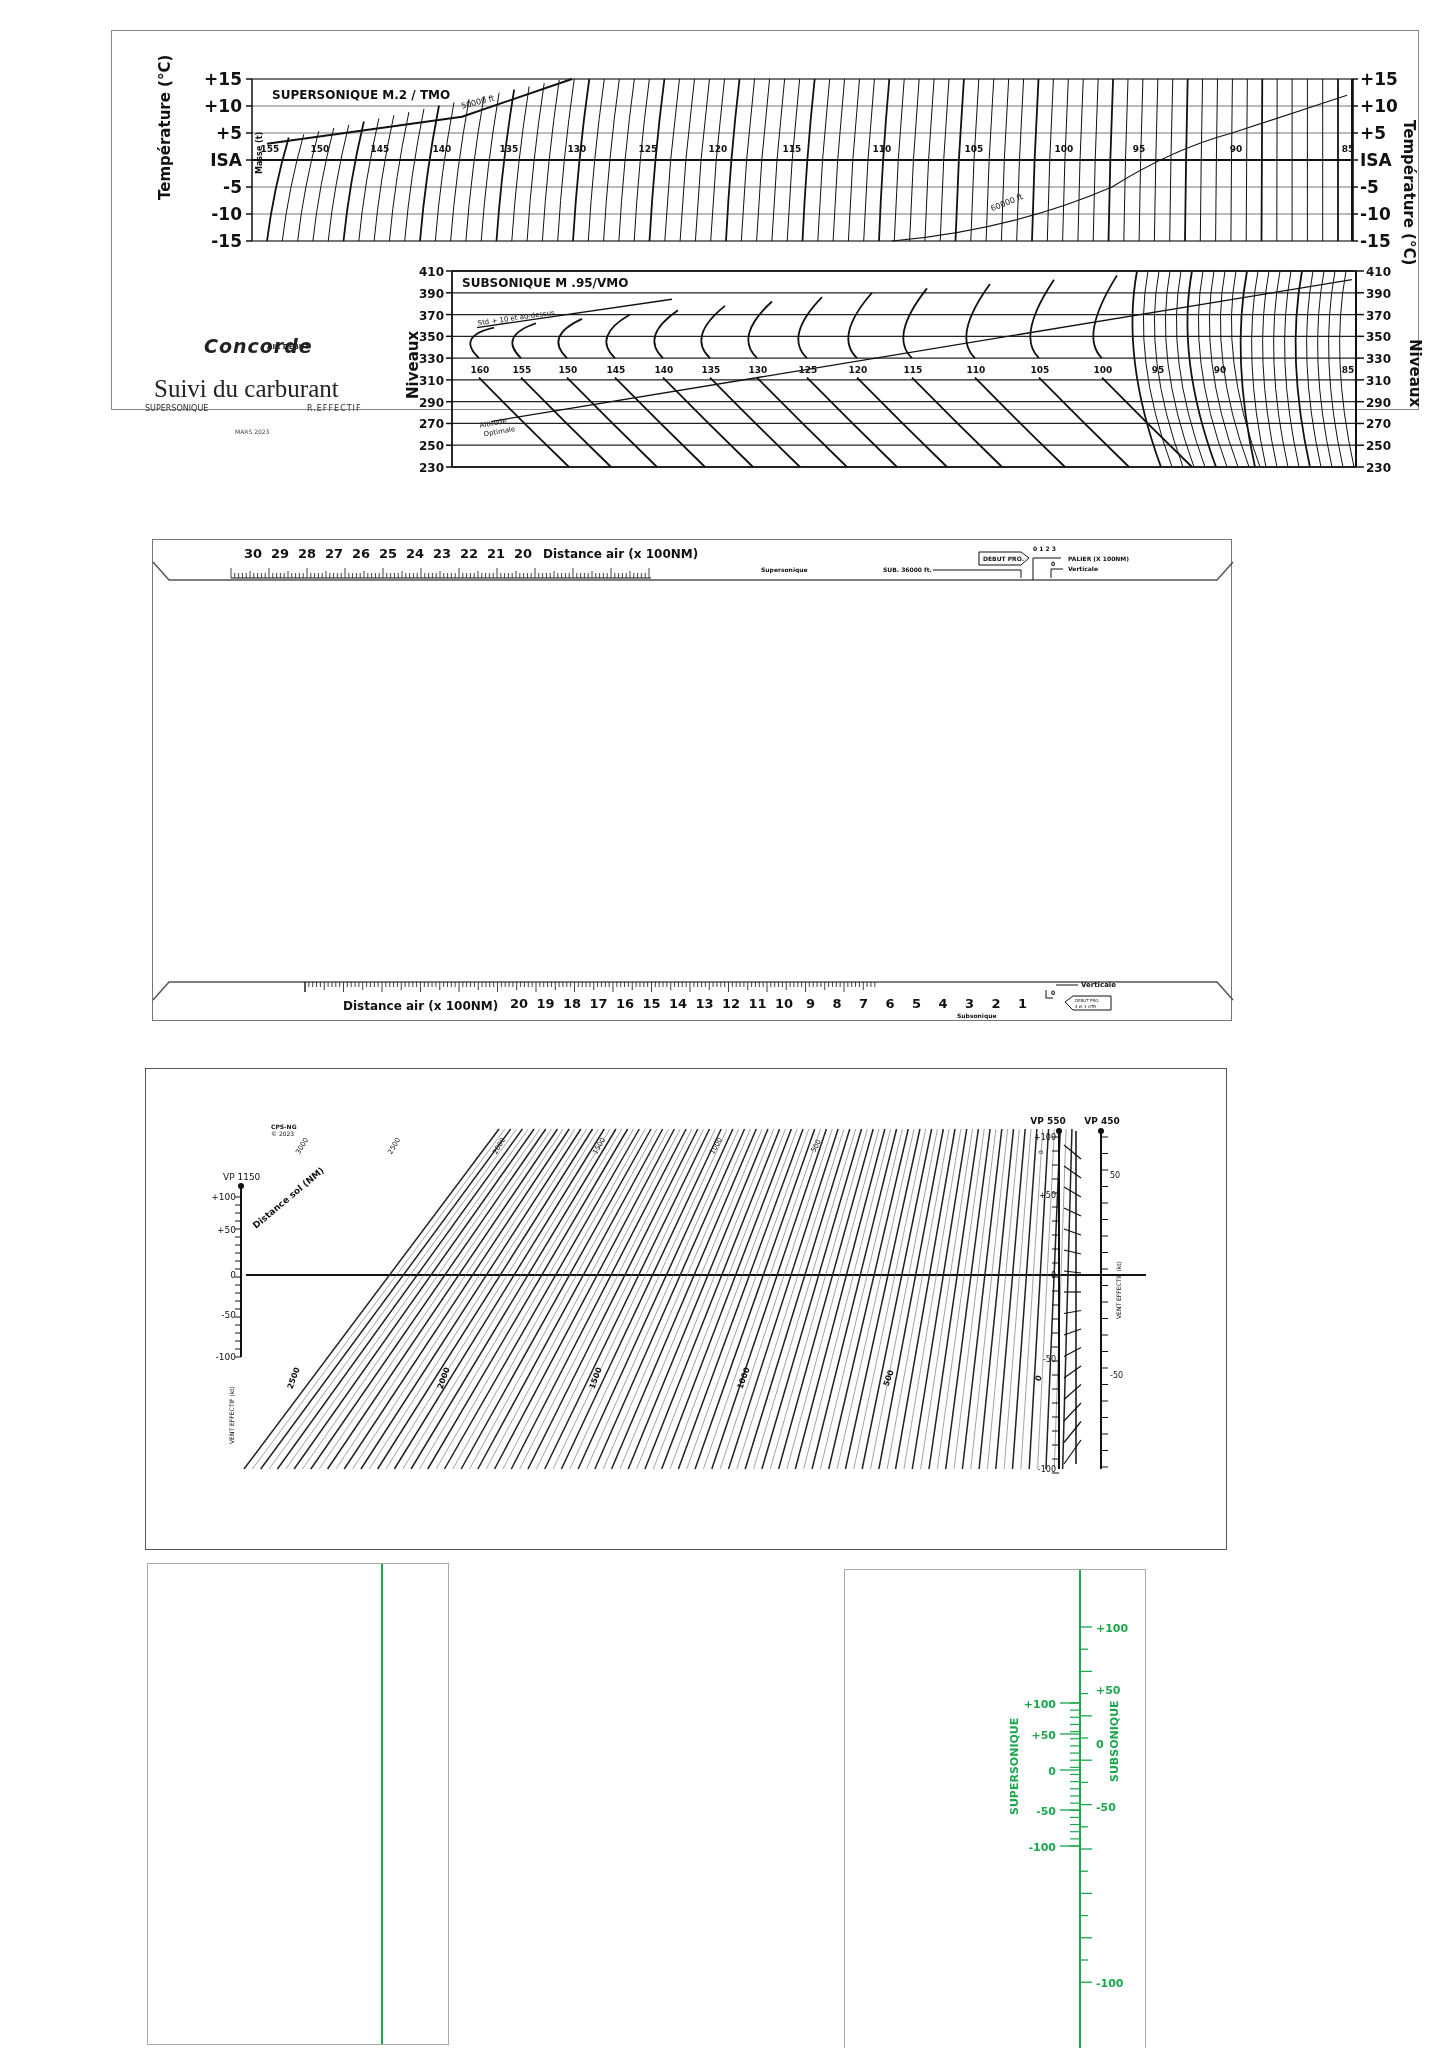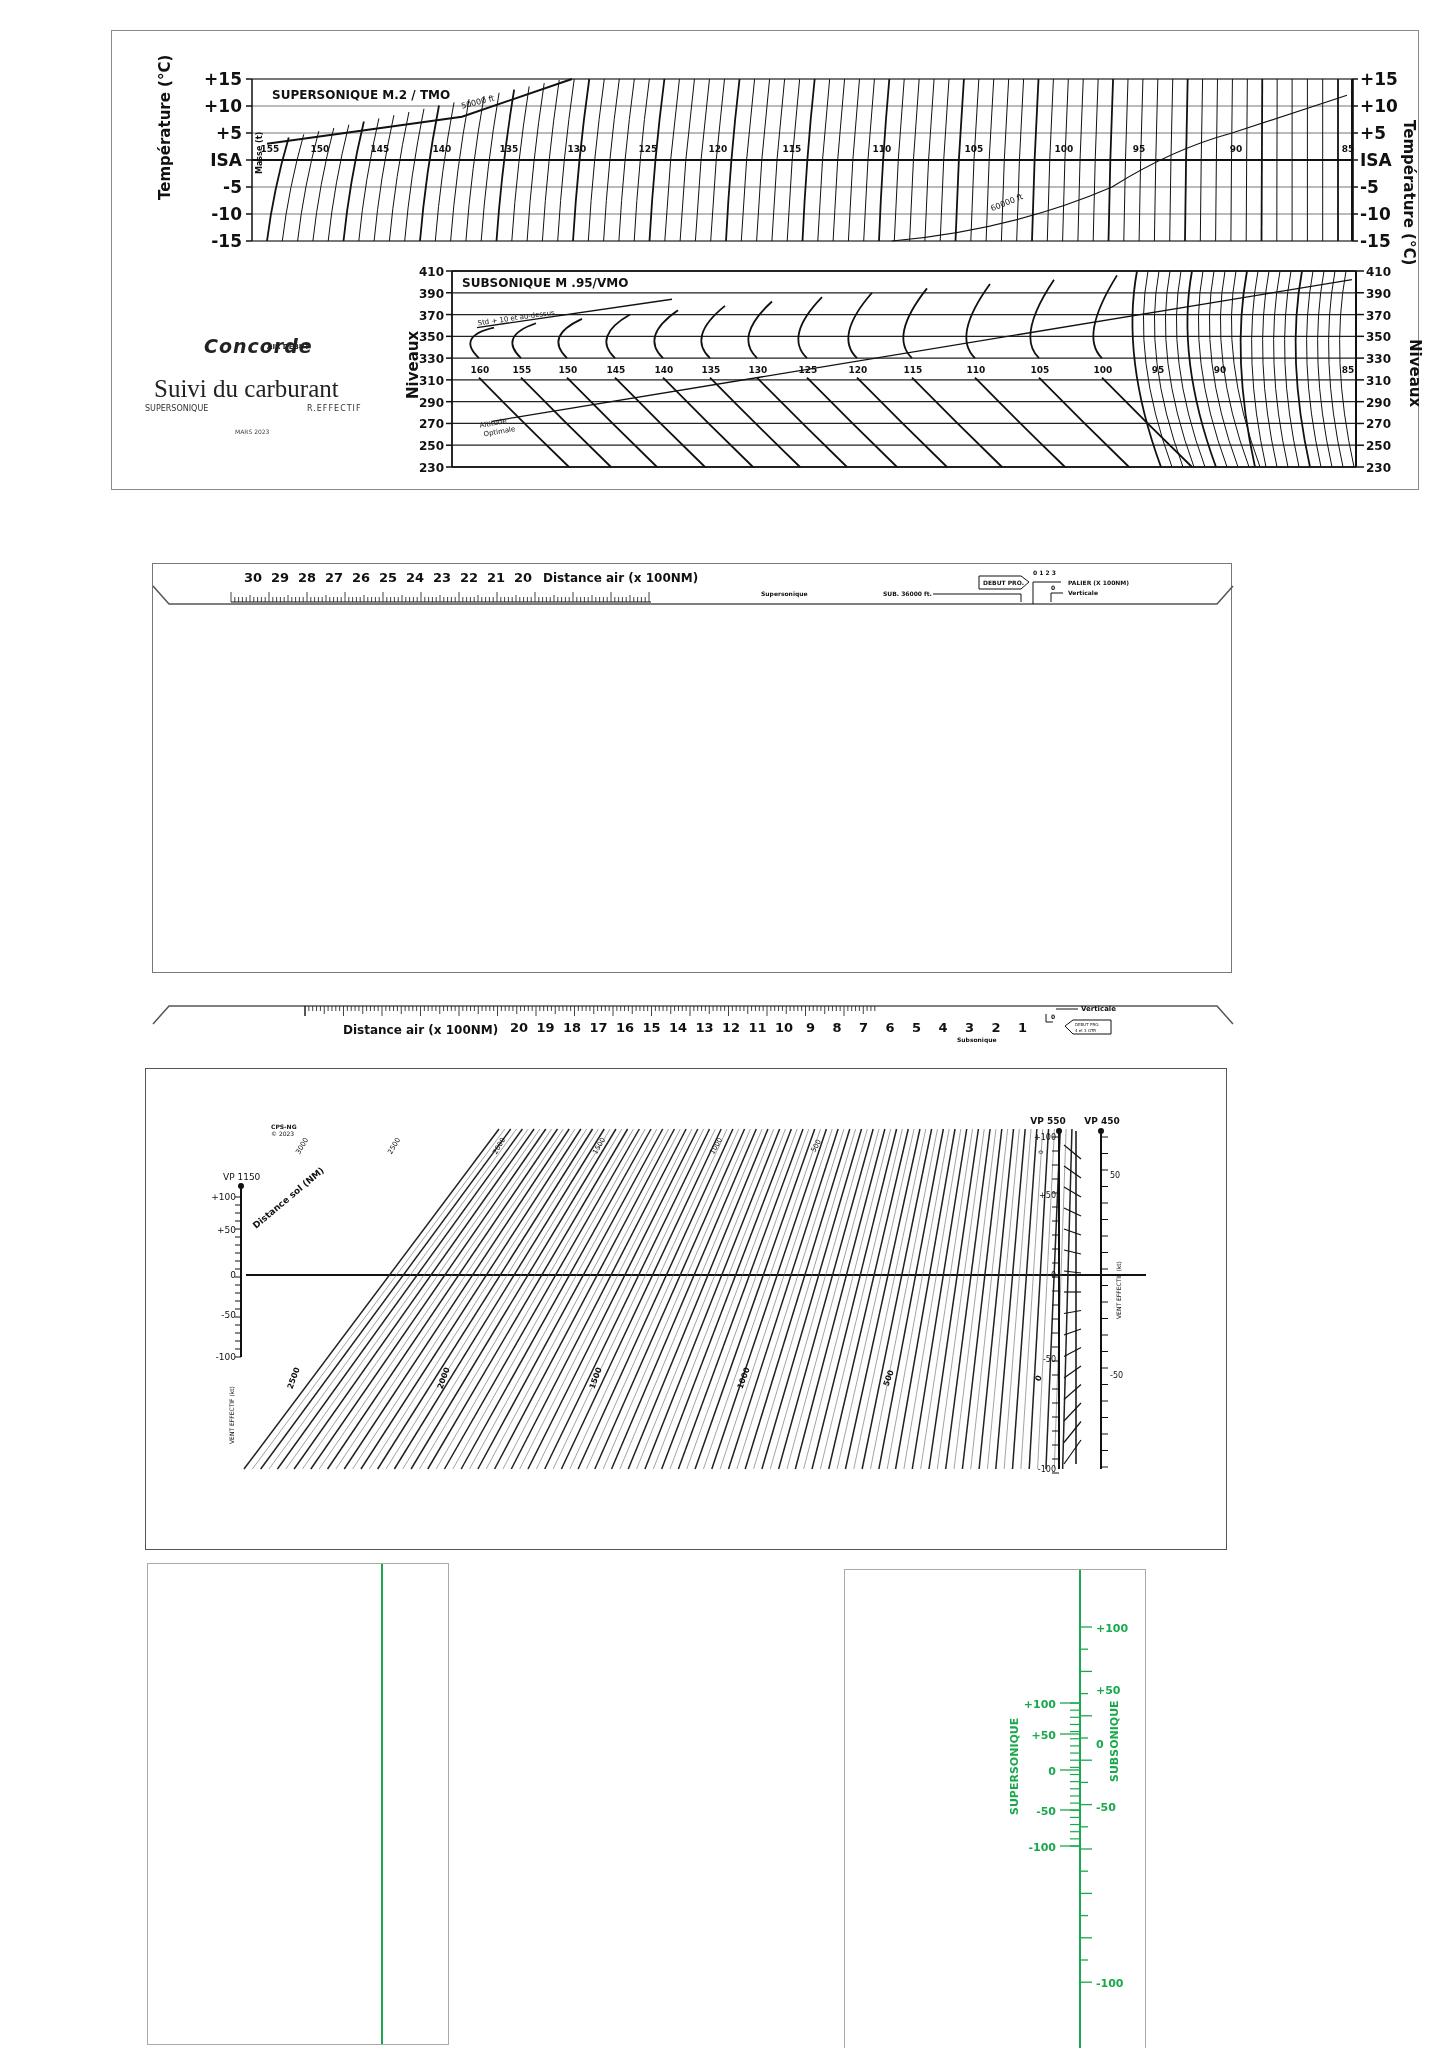--- a/index.html
+++ b/index.html
@@ -10,21 +10,21 @@
   .lbl{position:absolute;white-space:nowrap;}
   .brand{font-family:"DejaVu Sans",sans-serif;font-weight:bold;font-style:italic;font-size:19px;letter-spacing:1px;color:#222;margin-top:12px;}
   .brand-sub{font-family:"DejaVu Sans",sans-serif;font-weight:bold;font-size:7px;color:#222;}
   .title{font-family:Liberation Serif, serif;font-size:25px;color:#222;}
   .small{font-family:"DejaVu Sans",sans-serif;font-size:8px;color:#333;}
   .tiny{font-family:"DejaVu Sans",sans-serif;font-size:6px;color:#444;}
 </style>
 </head>
 <body>
 
-<div class="panel" style="left:111px;top:30px;width:1308px;height:460px;border:1.5px solid #8a8a8a;">
+<div class="panel" style="left:111px;top:30px;width:1308px;height:380px;border:1.5px solid #8a8a8a;">
   <svg id="svg-card1" width="1308" height="480">
       <line x1="140" y1="48" x2="1240" y2="48" stroke="#777" stroke-width="2"></line>
       <text x="130" y="54" font-size="17" fill="#111" text-anchor="end" font-weight="bold">+15</text>
       <text x="1248" y="54" font-size="17" fill="#111" text-anchor="start" font-weight="bold">+15</text>
       <line x1="134" y1="48" x2="140" y2="48" stroke="#111" stroke-width="1.5"></line>
       <line x1="1240" y1="48" x2="1246" y2="48" stroke="#111" stroke-width="1.5"></line>
       <line x1="140" y1="75" x2="1240" y2="75" stroke="#777" stroke-width="1"></line>
       <text x="130" y="81" font-size="17" fill="#111" text-anchor="end" font-weight="bold">+10</text>
       <text x="1248" y="81" font-size="17" fill="#111" text-anchor="start" font-weight="bold">+10</text>
       <line x1="134" y1="75" x2="140" y2="75" stroke="#111" stroke-width="1.5"></line>
@@ -275,21 +275,21 @@
       <text x="372" y="405.5111111111111" font-size="7" fill="#111" text-anchor="start" font-weight="normal" transform="rotate(-10 372 405.5111111111111)">Optimale</text>
     </svg>
   <div class="lbl brand" style="left:92px;top:292px;">Concorde</div>
   <div class="lbl brand-sub" style="left:155px;top:312px;">AIR DEBUT</div>
   <div class="lbl title" style="left:42px;top:344px;">Suivi du  carburant</div>
   <div class="lbl small" style="left:33px;top:373px;">SUPERSONIQUE</div>
   <div class="lbl small" style="left:195px;top:373px;letter-spacing:1px;">R.EFFECTIF</div>
   <div class="lbl tiny" style="left:123px;top:397px;">MARS 2023</div>
 </div>
 
-<div class="panel" style="left:152px;top:563px;width:1080px;height:410px;border:1.5px solid #777;">
+<div class="panel" style="left:152px;top:539px;width:1080px;height:482px;border:1.5px solid #777;">
   <svg id="svg-card2" width="1080" height="482">
       <path d="M0 22 L16 40 L1064 40 L1080 22" fill="none" stroke="#555" stroke-width="1.5"></path>
       <text x="100" y="18" font-size="13" fill="#111" text-anchor="middle" font-weight="bold">30</text>
       <text x="127" y="18" font-size="13" fill="#111" text-anchor="middle" font-weight="bold">29</text>
       <text x="154" y="18" font-size="13" fill="#111" text-anchor="middle" font-weight="bold">28</text>
       <text x="181" y="18" font-size="13" fill="#111" text-anchor="middle" font-weight="bold">27</text>
       <text x="208" y="18" font-size="13" fill="#111" text-anchor="middle" font-weight="bold">26</text>
       <text x="235" y="18" font-size="13" fill="#111" text-anchor="middle" font-weight="bold">25</text>
       <text x="262" y="18" font-size="13" fill="#111" text-anchor="middle" font-weight="bold">24</text>
       <text x="289" y="18" font-size="13" fill="#111" text-anchor="middle" font-weight="bold">23</text>

